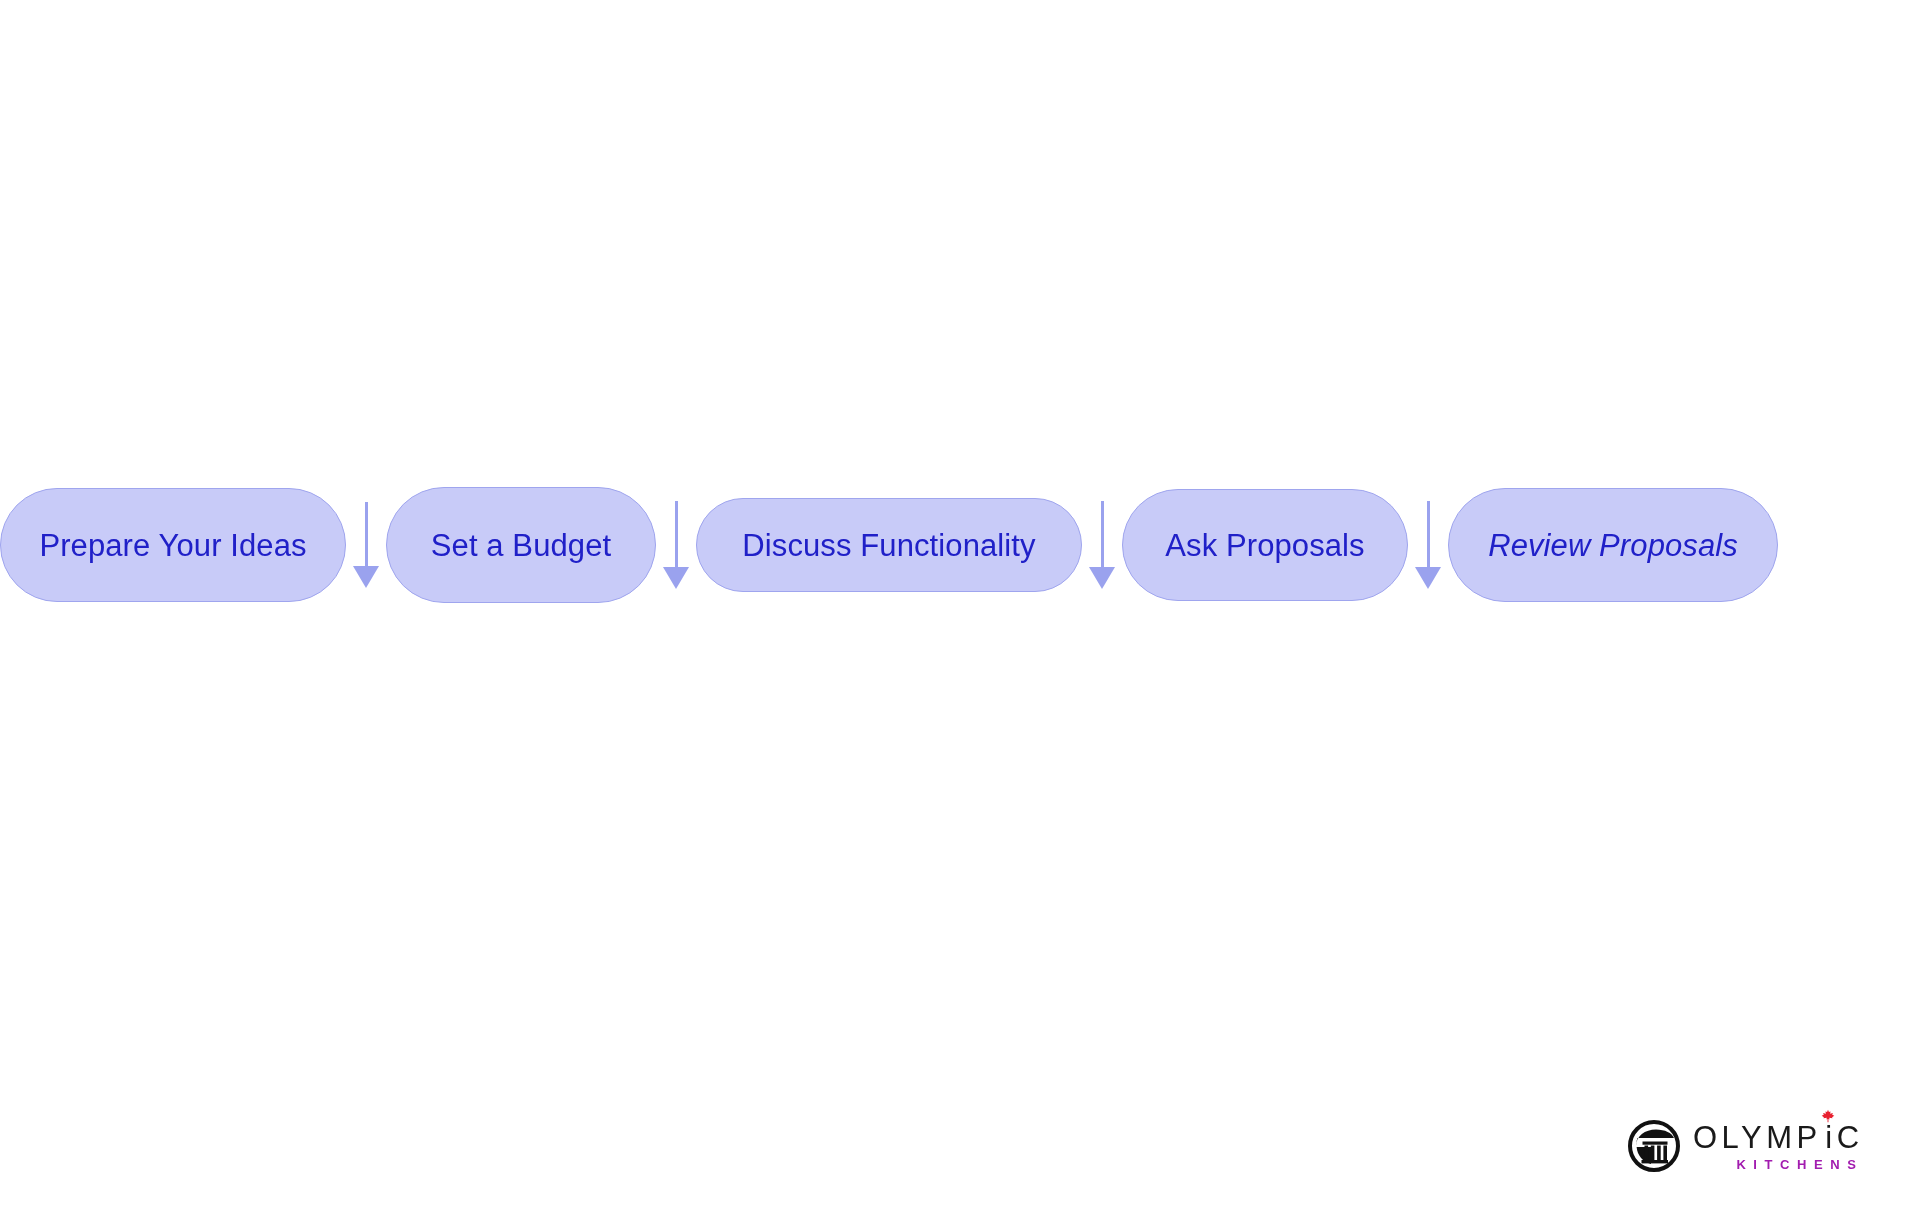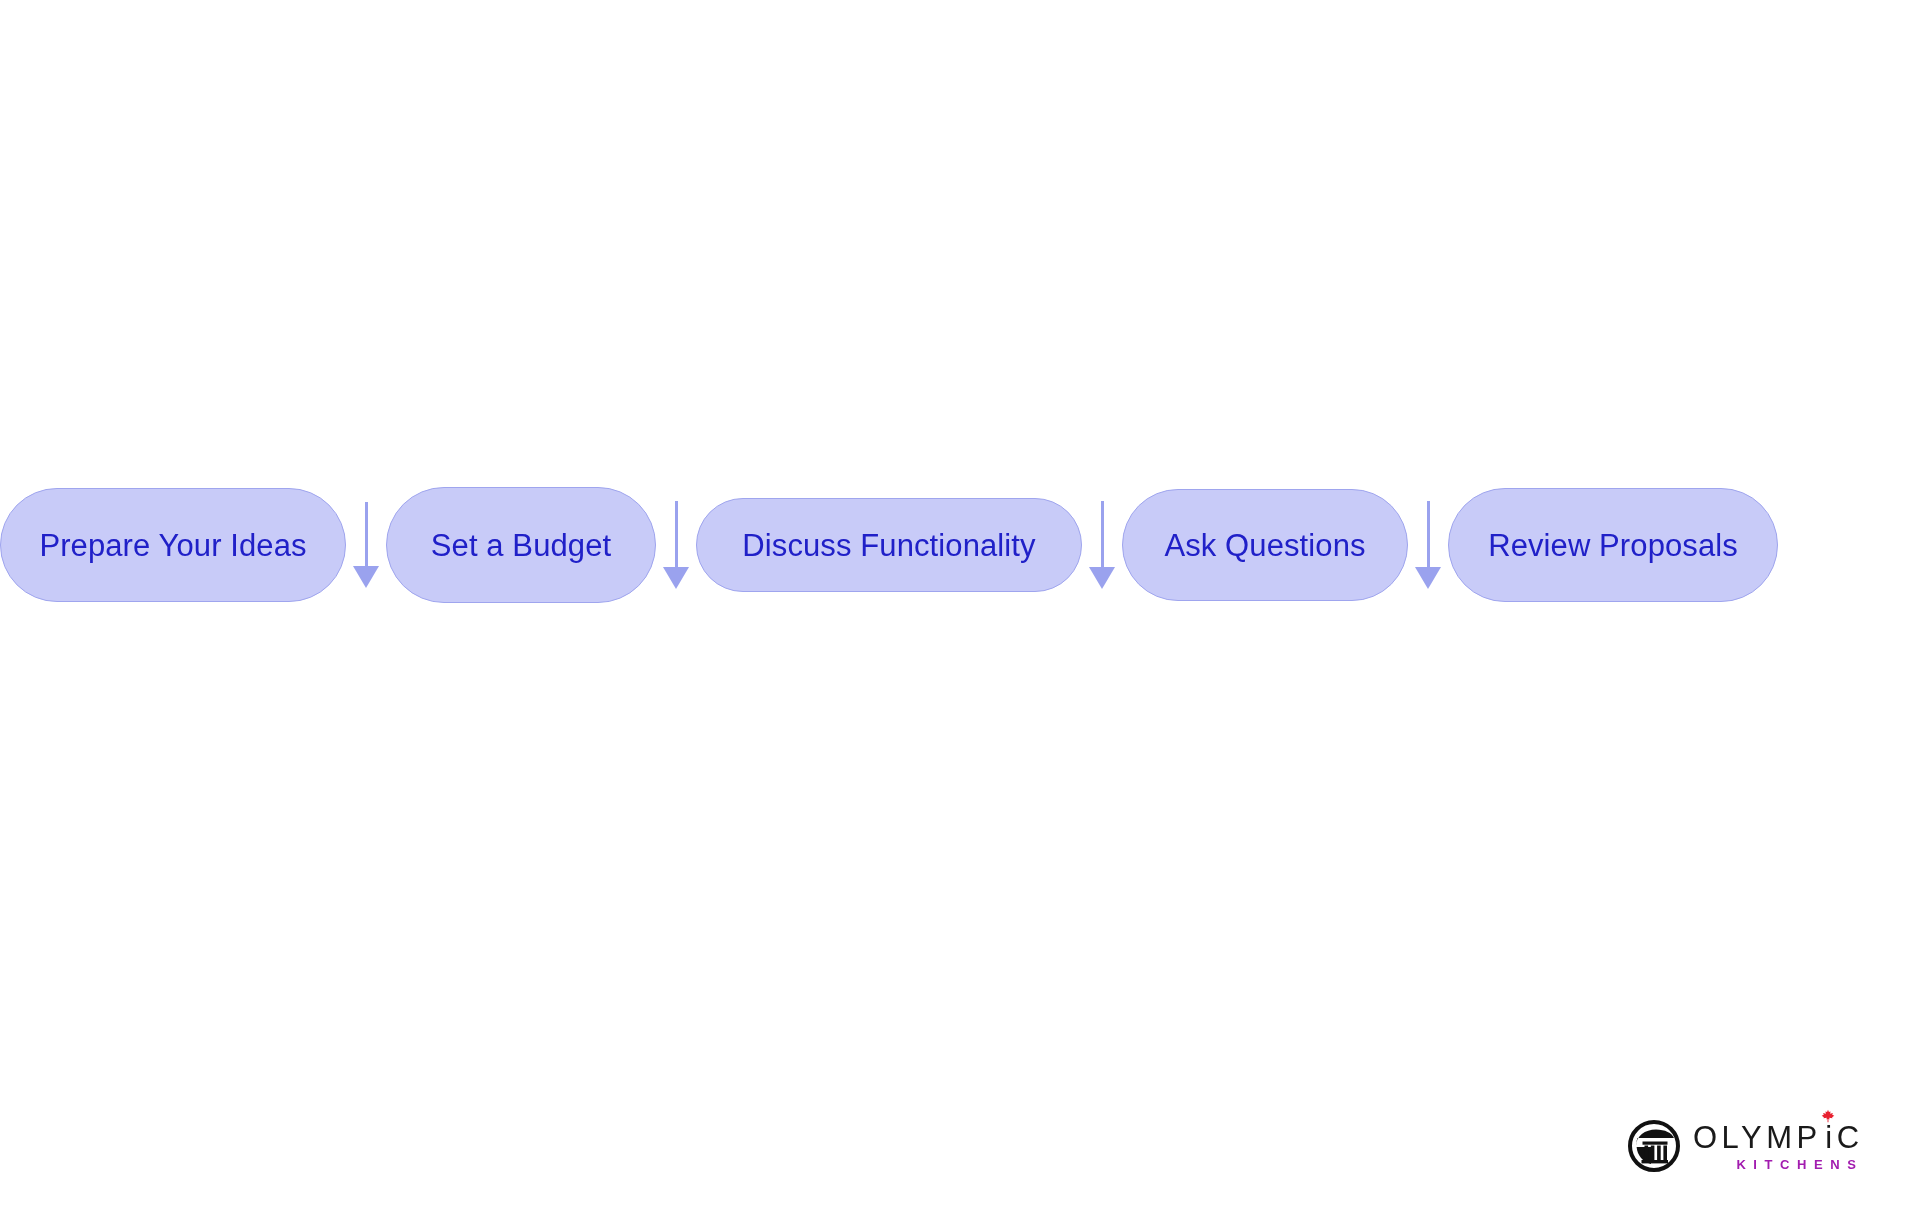--- a/index.html
+++ b/index.html
@@ -56,21 +56,21 @@
     display: block;
     line-height: 1;
     padding: 0 6px;
   }
 
   
   .node-n1 { width: 346px; height: 114px; }
   .node-n2 { width: 270px; height: 116px; }
   .node-n3 { width: 386px; height: 94px; }
   .node-n4 { width: 286px; height: 112px; }
-  .node-n5 { width: 330px; height: 114px; }
+  .node-n5 { width: 330px; height: 114px; font-style: italic; }
 
   
   .connector {
     position: relative;
     width: 40px;
     display: flex;
     flex-direction: column;
     align-items: center;
     justify-content: flex-start;
   }
@@ -181,21 +181,21 @@
     <div class="node node-n3">
       <span class="node-label">Discuss Functionality</span>
     </div>
 
     <div class="connector conn-3">
       <div class="connector-line"></div>
       <div class="connector-arrow"></div>
     </div>
 
     <div class="node node-n4">
-      <span class="node-label">Ask Questions</span>
+      <span class="node-label">Ask Proposals</span>
     </div>
 
     <div class="connector conn-4">
       <div class="connector-line"></div>
       <div class="connector-arrow"></div>
     </div>
 
     <div class="node node-n5">
       <span class="node-label">Review Proposals</span>
     </div>

